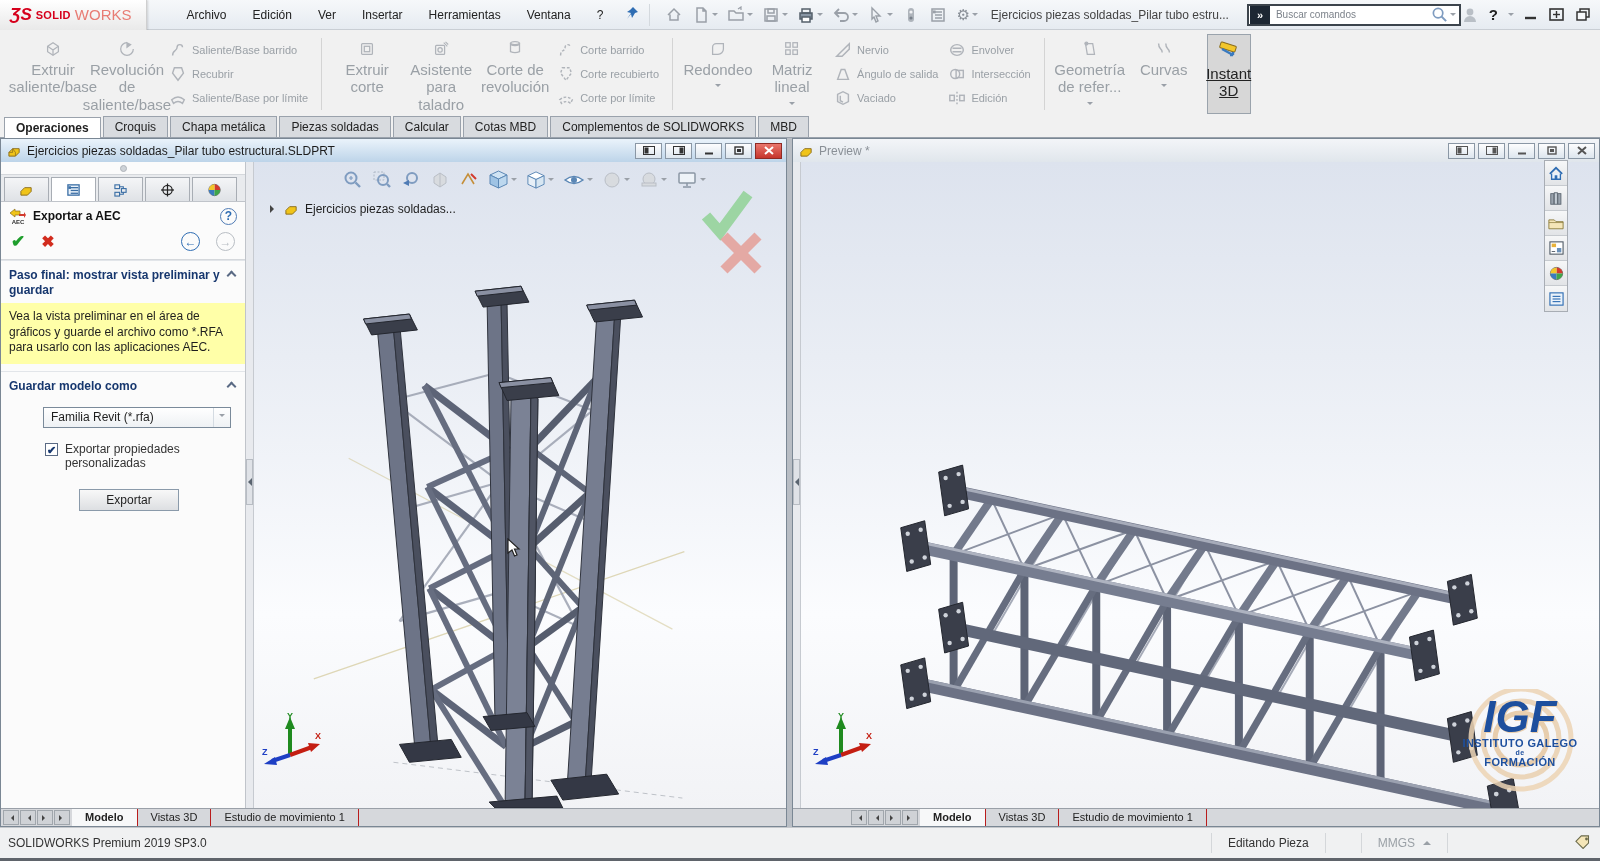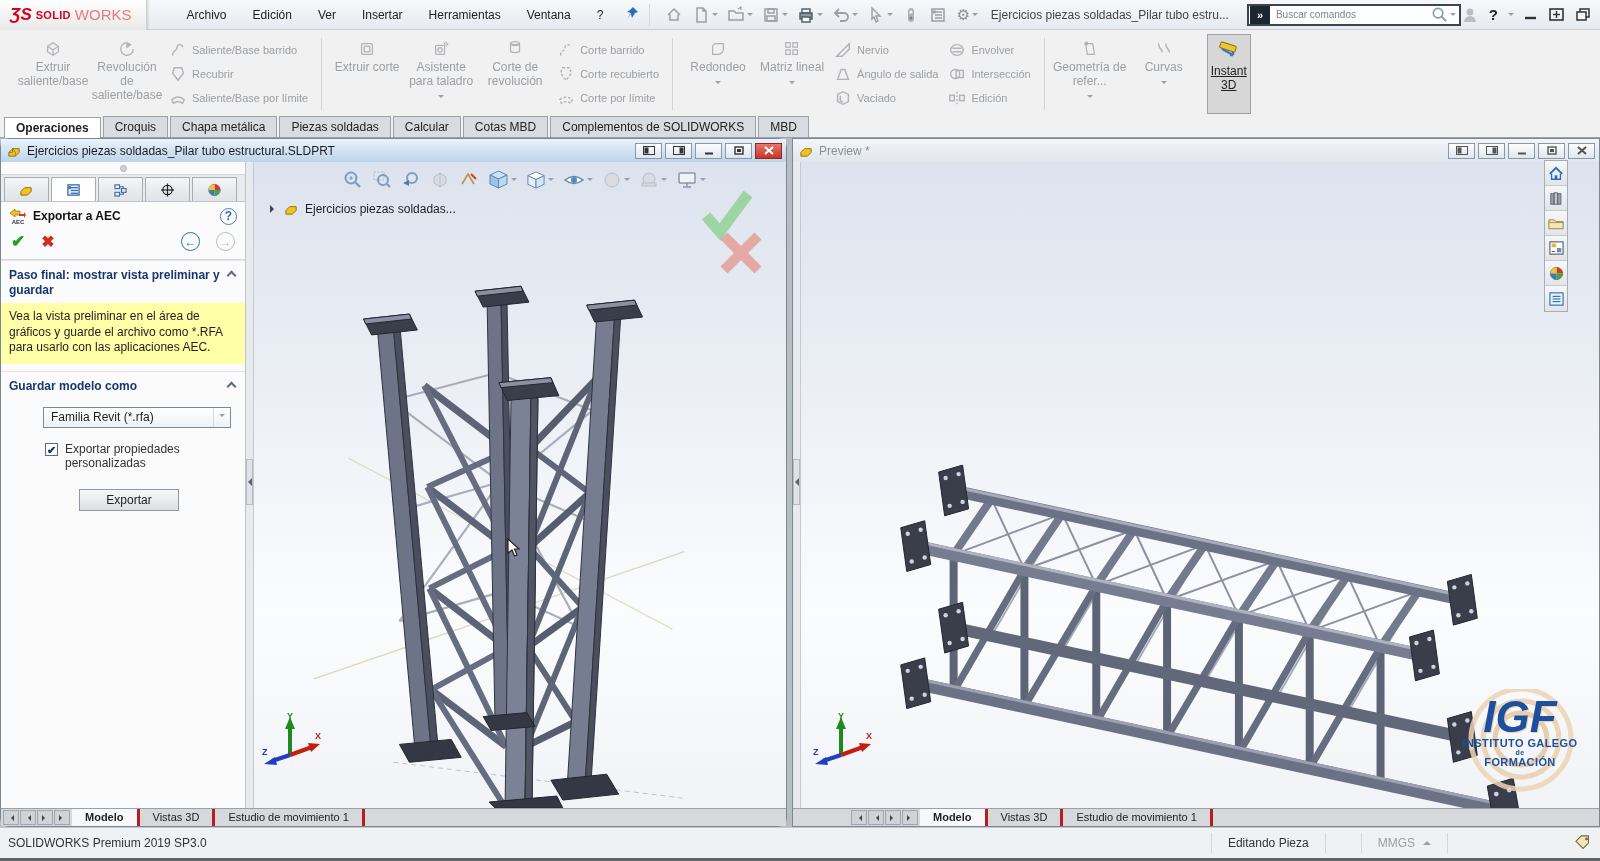--- a/index.html
+++ b/index.html
@@ -24,37 +24,37 @@
   .searchbox input { border:none; outline:none; flex:1; font-size:10px; padding:0 6px; font-family:"Liberation Sans",sans-serif; color:#333; }
   .searchbox input::placeholder { color:#7c828a; }
   .topright { margin-left:auto; display:flex; align-items:center; gap:10px; padding-right:10px; }
   .winctl { display:flex; gap:12px; align-items:center; color:#333; font-weight:bold; }
   .help-q { font-size:15px; font-weight:bold; color:#222; }
 
   
   .ribbon { height:86px; background:#f1f1f1; display:flex; align-items:stretch; padding:4px 0 2px 10px; flex:0 0 86px; }
   .rgroup { display:flex; align-items:stretch; padding:0 6px; }
   .rdiv { width:1px; background:#d4d4d4; margin:4px 2px; }
-  .rbtn-big { width:74px; display:flex; flex-direction:column; align-items:center; justify-content:flex-start; padding-top:6px; gap:3px; color:#9aa0a6; font-size:12px; text-align:center; line-height:1.15; }
+  .rbtn-big { width:74px; display:flex; flex-direction:column; align-items:center; justify-content:flex-start; padding-top:6px; gap:3px; color:#9aa0a6; font-size:15px; text-align:center; line-height:1.15; }
   .rbtn-big svg { flex:0 0 auto; }
   .rstack { display:flex; flex-direction:column; justify-content:space-around; padding:4px 2px; }
   .rbtn-small { display:flex; align-items:center; gap:5px; color:#9aa0a6; font-size:11px; white-space:nowrap; padding:1px 3px; }
   .gicon { width:18px; height:18px; }
   .instant { width:44px; margin-left:6px; background:#d7d7d7; border:1px solid #9aa3ac; color:#222; padding-top:5px; }
   .instant .lbl { color:#222;text-decoration:underline; }
 
   
   .cmdtabs { height:22px; background:#f1f1f1; display:flex; align-items:flex-start; padding-left:4px; flex:0 0 22px; border-bottom:1px solid #9aa2ac; }
   .ctab { padding:3px 11px 3px; background:#d8dbdf; border:1px solid #9aa2ac; border-bottom:none; margin-right:2px; color:#222; font-size:12px; white-space:nowrap; }
   .ctab.active { background:#fff; font-weight:bold; position:relative; top:1px; padding-bottom:4px; }
 
   
   .main { position:relative; flex:1 1 auto; background:#b8bdc4; }
   .win { position:absolute; top:0; bottom:0; border:1px solid #7a8794; display:flex; flex-direction:column; background:#fff; }
-  .win-left { left:0; width:787px;border-radius:9px; }
+  .win-left { left:0; width:787px; }
   .win-right { left:792px; width:808px; }
   .titlebar { height:23px; display:flex; align-items:center; gap:5px; padding:0 4px 0 6px; font-size:12px; flex:0 0 23px; }
   .titlebar.active { background:linear-gradient(#eaf3fb,#bdd4e9); color:#1c1c1c; }
   .titlebar.inactive { background:linear-gradient(#f3f5f8,#e0e6ec); color:#8a9097; }
   .wbtns { margin-left:auto; display:flex; gap:3px; }
   .wbtn { width:27px; height:16px; border:1px solid #8a97a5; background:linear-gradient(#fdfdfe,#dde6ee); display:grid; place-items:center; }
   .wbtn svg { display:block; }
   .wbtn.close-red { background:linear-gradient(#e9766d,#c6352c); border-color:#8e2a24; }
   .winbody { flex:1 1 auto; display:flex; min-height:0; }
 
@@ -98,21 +98,21 @@
   .confirm { position:absolute; right:18px; top:26px; }
   .triad { position:absolute; left:6px; bottom:36px; }
   .cursor { position:absolute; left:253px; top:376px; }
 
   
   .doctabs { height:18px; background:#d6d8dc; border-top:1px solid #9aa0a8; display:flex; align-items:stretch; font-size:11px; flex:0 0 18px; }
   .dnav { display:flex; gap:1px; padding:1px 2px; }
   .dnav .nbtn { width:16px; background:#cfd2d6; border:1px solid #a0a6ac; display:grid; place-items:center; }
   .tl { width:0;height:0;border:3.5px solid transparent;border-right-color:#444; }
   .tr { width:0;height:0;border:3.5px solid transparent;border-left-color:#444; }
-  .dtab { padding:2px 13px 0; border-right:3px solid #b91c1c; color:#222; white-space:nowrap; }
+  .dtab { padding:2px 13px 0; border-right:1px solid #b91c1c; color:#222; white-space:nowrap; }
   .dtab.active { background:#f7f8f9; font-weight:bold; }
   .dnav.offset { margin-left:56px; }
 
   
   .taskstrip { position:absolute; right:32px; top:22px; width:24px; border:1px solid #a8adb4; background:#eceef0; display:flex; flex-direction:column; }
   .tscell { height:25px; display:grid; place-items:center; border-bottom:1px solid #c6cacf; background:linear-gradient(#f6f7f8,#e2e4e7); }
   .tscell:last-child { border-bottom:none; }
 
   
   .wm { position:absolute; right:14px; bottom:40px; width:130px; text-align:center; }

